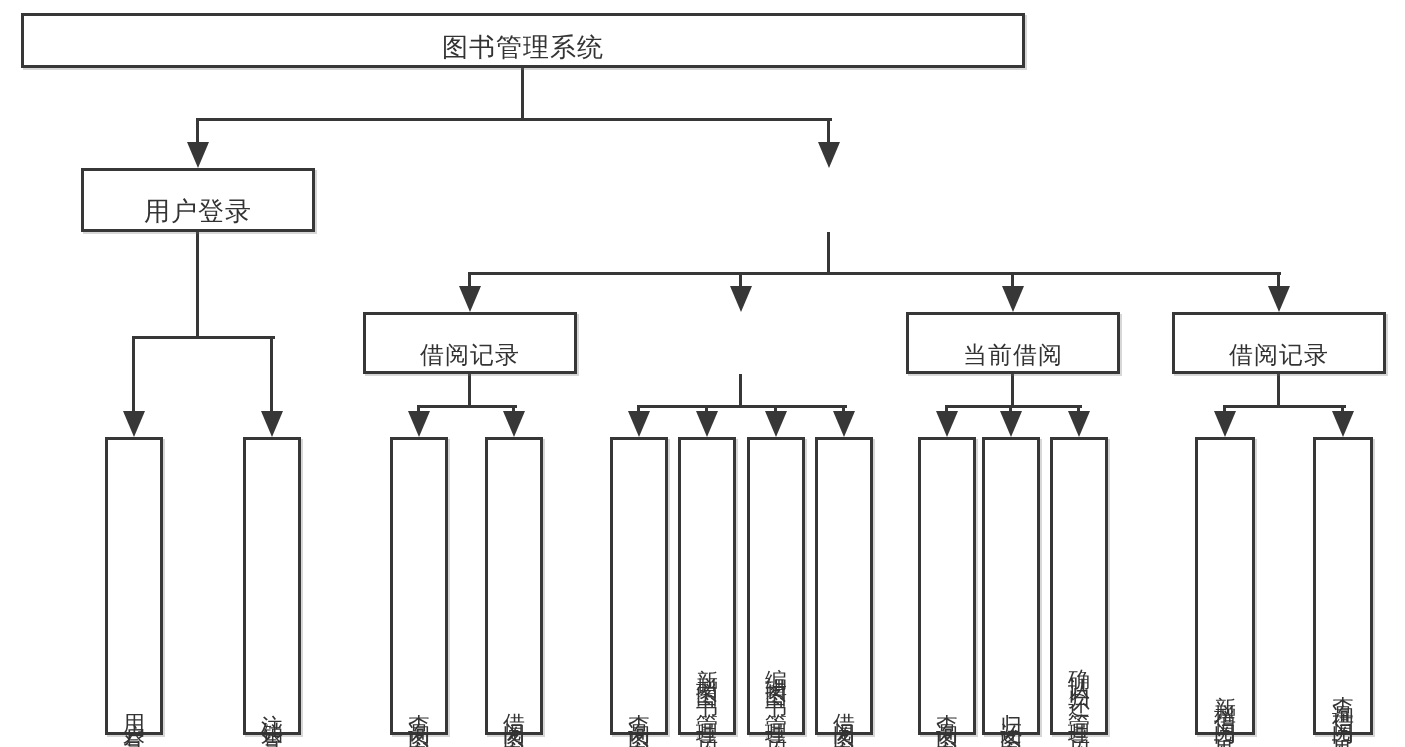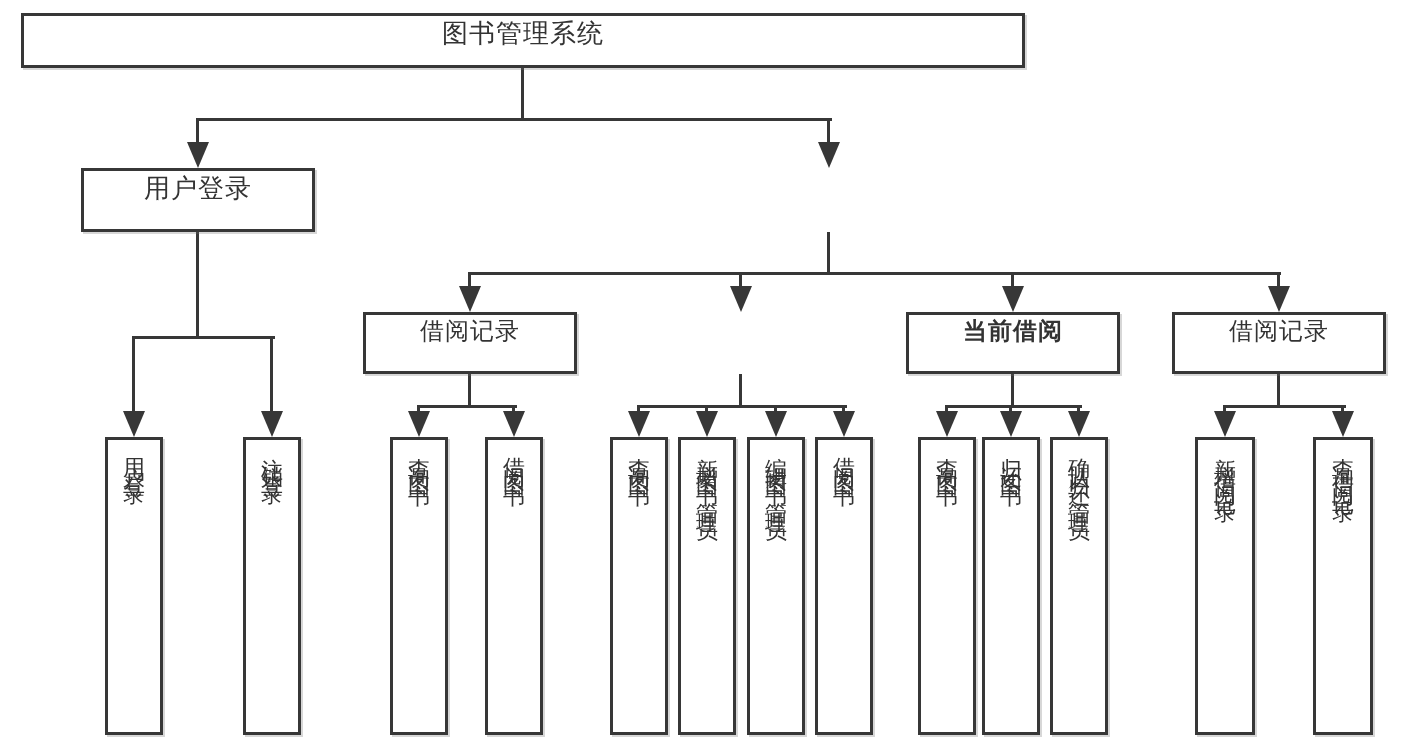--- a/index.html
+++ b/index.html
@@ -20,33 +20,33 @@
     overflow: hidden;
   }
 
   
   .box {
     position: absolute;
     border: 3px solid var(--line);
     background: #fff;
     box-shadow: 2px 2px 0 rgba(110,110,110,0.28);
     display: flex;
-    align-items: flex-start;
+    align-items: flex-end;
     justify-content: center;
     color: var(--text);
     letter-spacing: 1px;
   }
   .box.root  { left: 21px;  top: 13px;  width: 1004px; height: 55px; font-size: 26px; }
   .box.lv2   { top: 168px; width: 234px; height: 64px; font-size: 26px; }
   .box.lv2.user { left: 81px; }
   .box.lv2.mgmt { left: 712px; }
   .box.lv3   { top: 312px; width: 214px; height: 62px; font-size: 24px; }
   .box.lv3.newbook { left: 363px; }
   .box.lv3.borrow  { left: 634px; }
-  .box.lv3.current { left: 906px; font-weight: bold; }
+  .box.lv3.current { left: 906px; }
   .box.lv3.records { left: 1172px; }
 
   .box.leaf { top: 437px; width: 58px; height: 298px; font-size: 22px; }
   .box.leaf.wide { width: 60px; }
   .box.leaf .vtext {
     writing-mode: vertical-rl;
     letter-spacing: 9px;
     line-height: 1;
     white-space: nowrap;
   }

